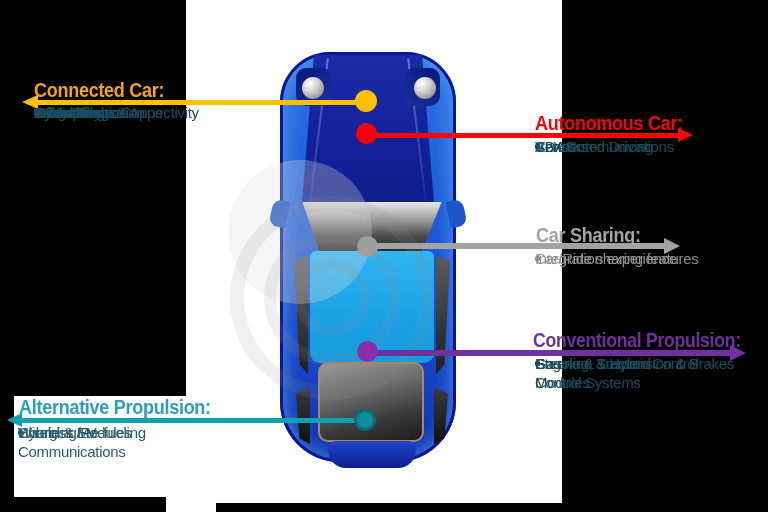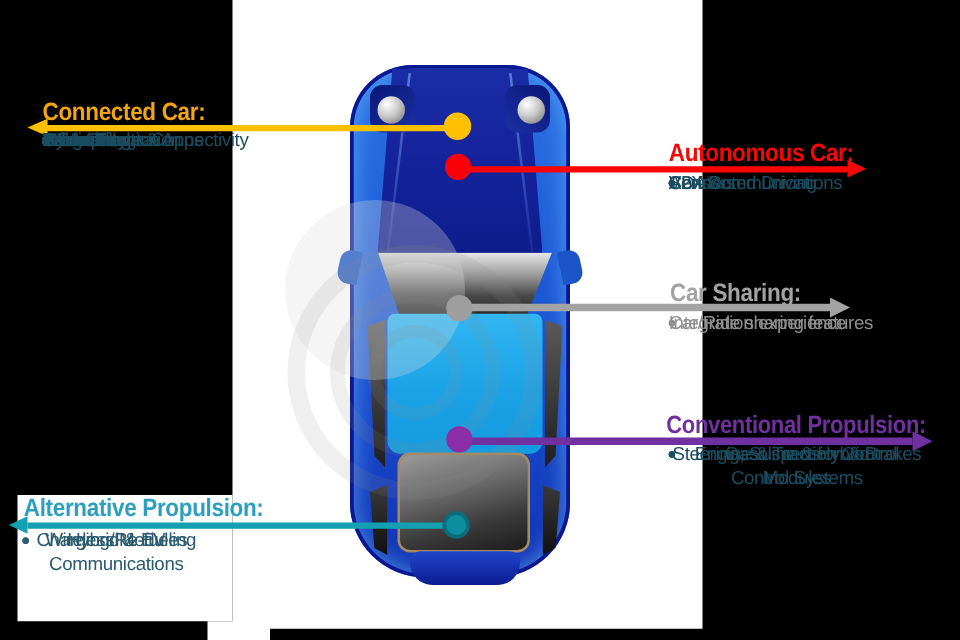--- a/index.html
+++ b/index.html
@@ -1,17 +1,17 @@
 <!DOCTYPE html>
 <html><head>
 <meta charset="utf-8">
 <style>
   html,body{margin:0;padding:0;background:#000;}
   #stage{position:relative;width:768px;height:512px;background:#000;overflow:hidden;
-         font-family:"Liberation Sans",sans-serif;text-align:center;}
+         font-family:"Liberation Sans",sans-serif;}
   #stage *{position:absolute;box-sizing:border-box;}
 
   
   .bg-central{left:186px;top:0;width:376px;height:503px;background:#fff;}
   .bg-box{left:14px;top:396px;width:172px;height:101px;background:#fff;}
   .bg-sliver{left:166px;top:497px;width:50px;height:15px;background:#fff;}
 
   
   .car-body{left:280px;top:52px;width:176px;height:410px;
     border-radius:50px 50px 60px 60px;

